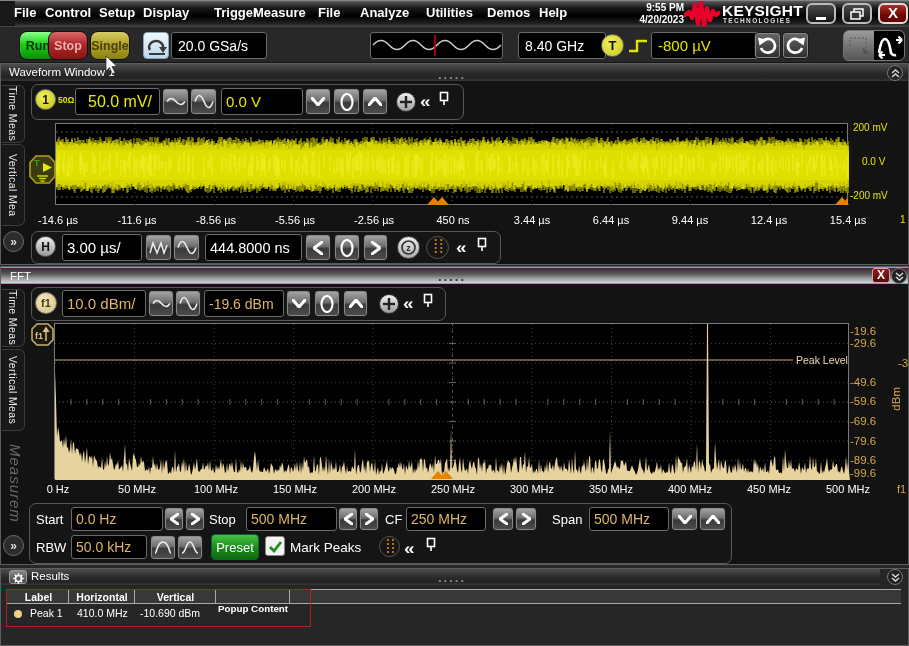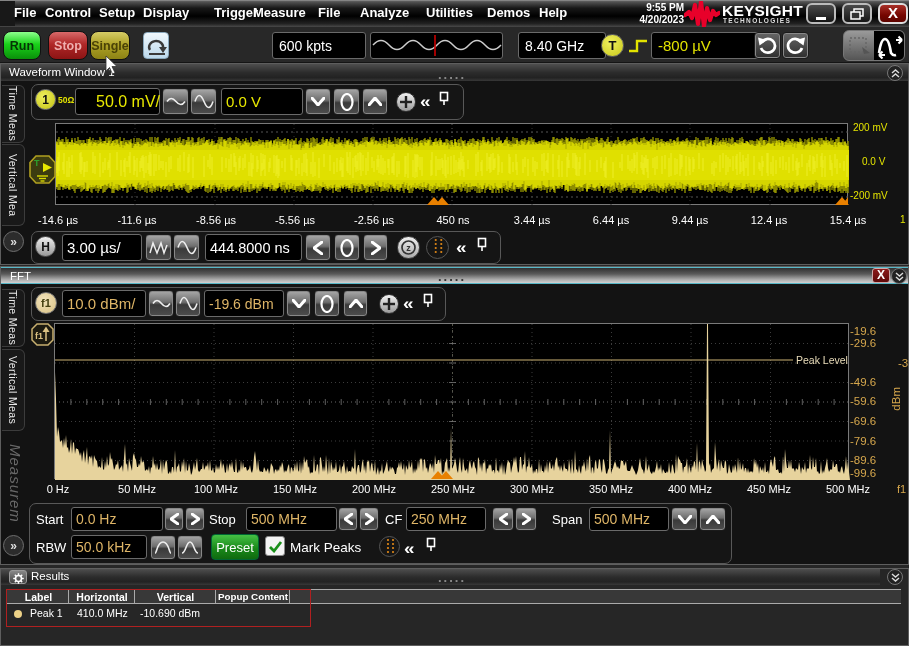--- a/index.html
+++ b/index.html
@@ -47,31 +47,31 @@
     </div>
     <div class="abs" style="left:842px;top:3px;width:30px;height:21px;border:2px solid #bbb;border-radius:6px;background:linear-gradient(180deg,#4a4a4a,#151515);">
       <svg class="abs" style="left:6px;top:3px" width="15" height="12">
         <rect x="4" y="1" width="9" height="7" fill="none" stroke="#fff" stroke-width="1.5"></rect>
         <rect x="1" y="4" width="9" height="7" fill="#333" stroke="#fff" stroke-width="1.5"></rect>
       </svg>
     </div>
     <div class="abs" style="left:878px;top:3px;width:30px;height:21px;border:2px solid #ddd;border-radius:6px;background:linear-gradient(180deg,#a83028,#750600 60%,#5e0400);color:#fff;font-weight:bold;font-size:15px;text-align:center;line-height:16px;">X</div>
   </div>
 <div class="abs" style="left:0;top:27px;width:909px;height:36px;background:#282828;border-bottom:1px solid #151515;">
-    <div class="abs" style="left:3px;top:4px;width:38px;height:29px;border-radius:8px;background:linear-gradient(180deg,#8dff8d 0%,#1ad11a 45%,#0a8f0a 100%);border:1px solid #111;color:#063306;font-size:12.5px;font-weight:bold;display:flex;align-items:center;justify-content:center;">Run</div>
+    <div class="abs" style="left:19px;top:4px;width:38px;height:29px;border-radius:8px;background:linear-gradient(180deg,#8dff8d 0%,#1ad11a 45%,#0a8f0a 100%);border:1px solid #111;color:#063306;font-size:12.5px;font-weight:bold;display:flex;align-items:center;justify-content:center;">Run</div>
     <div class="abs" style="left:48px;top:4px;width:40px;height:29px;border-radius:8px;background:linear-gradient(180deg,#d96a6a 0%,#b02828 45%,#8c1414 100%);border:1px solid #111;color:#efb0b0;font-size:12.5px;font-weight:bold;display:flex;align-items:center;justify-content:center;">Stop</div>
     <div class="abs" style="left:90px;top:4px;width:40px;height:29px;border-radius:8px;background:linear-gradient(180deg,#d6cc66 0%,#b0a428 45%,#8c8214 100%);border:1px solid #111;color:#4a4206;font-size:12.5px;font-weight:bold;display:flex;align-items:center;justify-content:center;">Single</div>
     <div class="abs" style="left:143px;top:5px;width:26px;height:27px;border-radius:4px;background:linear-gradient(180deg,#f0f8fd,#bcd9ec);border:1px solid #8aa8bc;">
       <svg style="position:absolute;left:2px;top:3px" width="22" height="21">
         <path d="M4 14 A7 6 0 1 1 17 12" fill="none" stroke="#3a3a3a" stroke-width="2.4"></path>
         <polygon points="13,11 21,11 17,17" fill="#3a3a3a"></polygon>
         <path d="M3 18 h16" stroke="#3a3a3a" stroke-width="2"></path>
       </svg>
     </div>
-    <div class="box" style="left:272px;top:5px;width:94px;height:27px;">600 kpts</div>
+    <div class="box" style="left:171px;top:5px;width:96px;height:27px;">20.0 GSa/s</div>
     <div class="box" style="left:370px;top:5px;width:133px;height:27px;padding:0;">
       <svg width="131" height="25">
         <path d="M2 12 q8 -9 16 0 t16 0 t16 0 t16 0 t16 0 t16 0 t16 0 t16 0" fill="none" stroke="#ccc" stroke-width="1.4"></path>
         <line x1="64" y1="2" x2="64" y2="23" stroke="#c00" stroke-width="1.6"></line>
       </svg>
     </div>
     <div class="box" style="left:506px;top:5px;width:88px;height:27px;margin-left:12px;">8.40 GHz</div>
     <div class="circ" style="left:601px;top:7px;width:23px;height:23px;background:radial-gradient(circle at 40% 35%,#f0f060,#c8c818);border:1px solid #666;color:#111;font-size:13px;font-weight:bold;">T</div>
     <svg class="abs" style="left:627px;top:8px" width="24" height="21">
       <path d="M2 16 h8 v-10 h10" fill="none" stroke="#e3e300" stroke-width="2.4"></path>
@@ -112,21 +112,21 @@
       <svg width="9" height="9">
         <path d="M1 4 L4.5 1 L8 4 M1 8 L4.5 5 L8 8" fill="none" stroke="#ddd" stroke-width="1.4"></path>
       </svg>
     </div>
     <div class="vtab" style="top:21px;height:58px;">Time Meas</div>
     <div class="vtab" style="top:80px;height:82px;">Vertical Mea</div>
     <div class="circ" style="left:2px;top:167px;width:21px;height:21px;background:#2c2c2c;border:1px solid #6e6e6e;color:#ddd;font-size:12px;font-weight:bold;">»</div>
     <div class="ctn" style="left:30px;top:20px;width:433px;height:36px;"></div>
     <div class="circ" style="left:34px;top:25px;width:21px;height:21px;background:radial-gradient(circle at 40% 35%,#f0f060,#c2c210);border:1px solid #777;color:#111;font-size:12px;font-weight:bold;">1</div>
     <div class="abs" style="left:57px;top:31px;color:#e3e300;font-size:8.5px;font-weight:bold;">50Ω</div>
-    <div class="box" style="left:74px;top:24px;width:85px;height:27px;color:#e8e800;font-size:16px;padding-left:20px;">50.0 mV/</div>
+    <div class="box" style="left:74px;top:24px;width:85px;height:27px;color:#e8e800;font-size:16px;padding-left:12px;">50.0 mV/</div>
     <div class="gbtn" style="left:161px;top:24px;width:27px;height:27px;">
       <svg width="20" height="13" viewBox="0 0 20 13">
         <path d="M1 6.5 Q 5.0 0.5 10.0 6.5 T 19 6.5" fill="none" stroke="#eee" stroke-width="1.6"></path>
       </svg>
     </div>
     <div class="gbtn" style="left:189px;top:24px;width:27px;height:27px;">
       <svg width="20" height="15" viewBox="0 0 20 15">
         <path d="M1 7.5 Q 5.0 -4.5 10.0 7.5 T 19 7.5" fill="none" stroke="#eee" stroke-width="1.6"></path>
       </svg>
     </div>
@@ -521,21 +521,21 @@
     <div class="dots" style="left:437px;top:1px;">.....</div>
     <div class="chevcirc" style="left:886px;top:0px;">
       <svg width="9" height="9">
         <path d="M1 1 L4.5 4 L8 1 M1 5 L4.5 8 L8 5" fill="none" stroke="#ddd" stroke-width="1.4"></path>
       </svg>
     </div>
     <div class="abs" style="left:5px;top:20px;width:895px;height:15px;background:#383838;border-top:1px solid #aaa;border-bottom:1px solid #aaa;"></div>
     <div class="abs" style="left:7px;top:22px;width:61px;text-align:center;color:#fff;font-size:10.5px;font-weight:bold;white-space:nowrap;">Label</div>
     <div class="abs" style="left:68px;top:22px;width:66px;text-align:center;color:#fff;font-size:10.5px;font-weight:bold;white-space:nowrap;">Horizontal</div>
     <div class="abs" style="left:134px;top:22px;width:81px;text-align:center;color:#fff;font-size:10.5px;font-weight:bold;white-space:nowrap;">Vertical</div>
-    <div class="abs" style="left:215px;top:22px;width:74px;text-align:center;color:#fff;font-size:9.8px;font-weight:bold;white-space:nowrap;">Popup Content</div>
+    <div class="abs" style="left:215px;top:34px;width:74px;text-align:center;color:#fff;font-size:9.8px;font-weight:bold;white-space:nowrap;">Popup Content</div>
     <div class="abs" style="left:67px;top:20px;width:1px;height:15px;background:#aaa;"></div>
     <div class="abs" style="left:133px;top:20px;width:1px;height:15px;background:#aaa;"></div>
     <div class="abs" style="left:214px;top:20px;width:1px;height:15px;background:#aaa;"></div>
     <div class="abs" style="left:288px;top:20px;width:1px;height:15px;background:#aaa;"></div>
     <div class="circ" style="left:13px;top:41px;width:8px;height:8px;background:#ecd187;"></div>
     <div class="abs" style="left:29px;top:38px;color:#fff;font-size:10.5px;">Peak 1</div>
     <div class="abs" style="left:76px;top:38px;color:#fff;font-size:10.5px;">410.0 MHz</div>
     <div class="abs" style="left:139px;top:38px;color:#fff;font-size:10.5px;">-10.690 dBm</div>
     <div class="abs" style="left:5px;top:20px;width:305px;height:38px;border:1px solid #b02020;"></div>
   </div>

